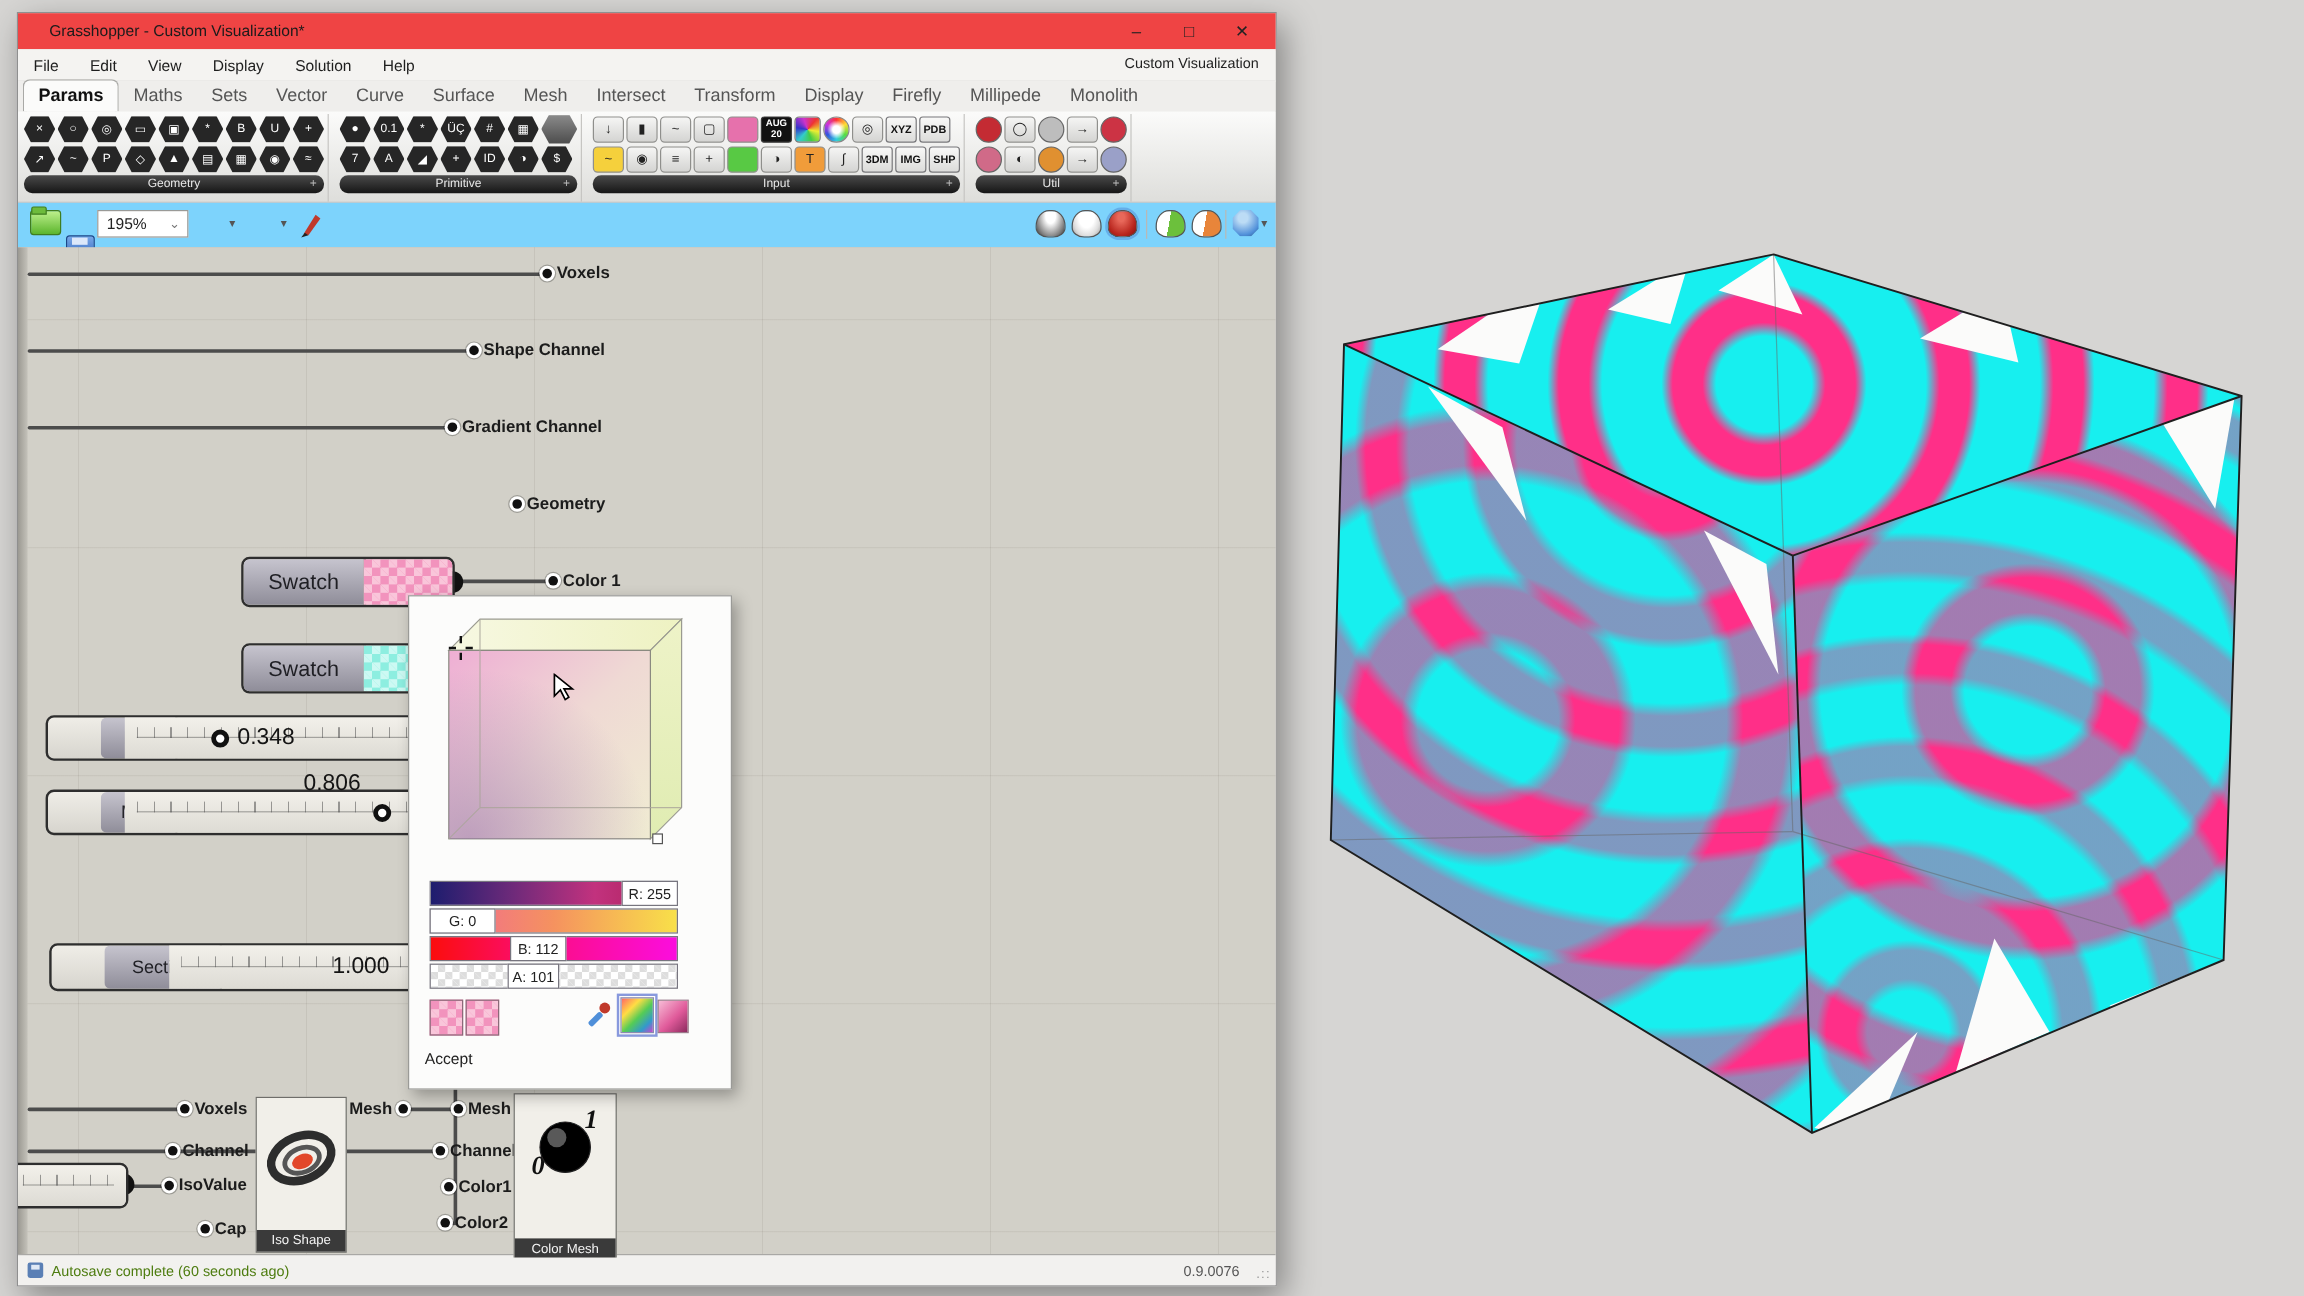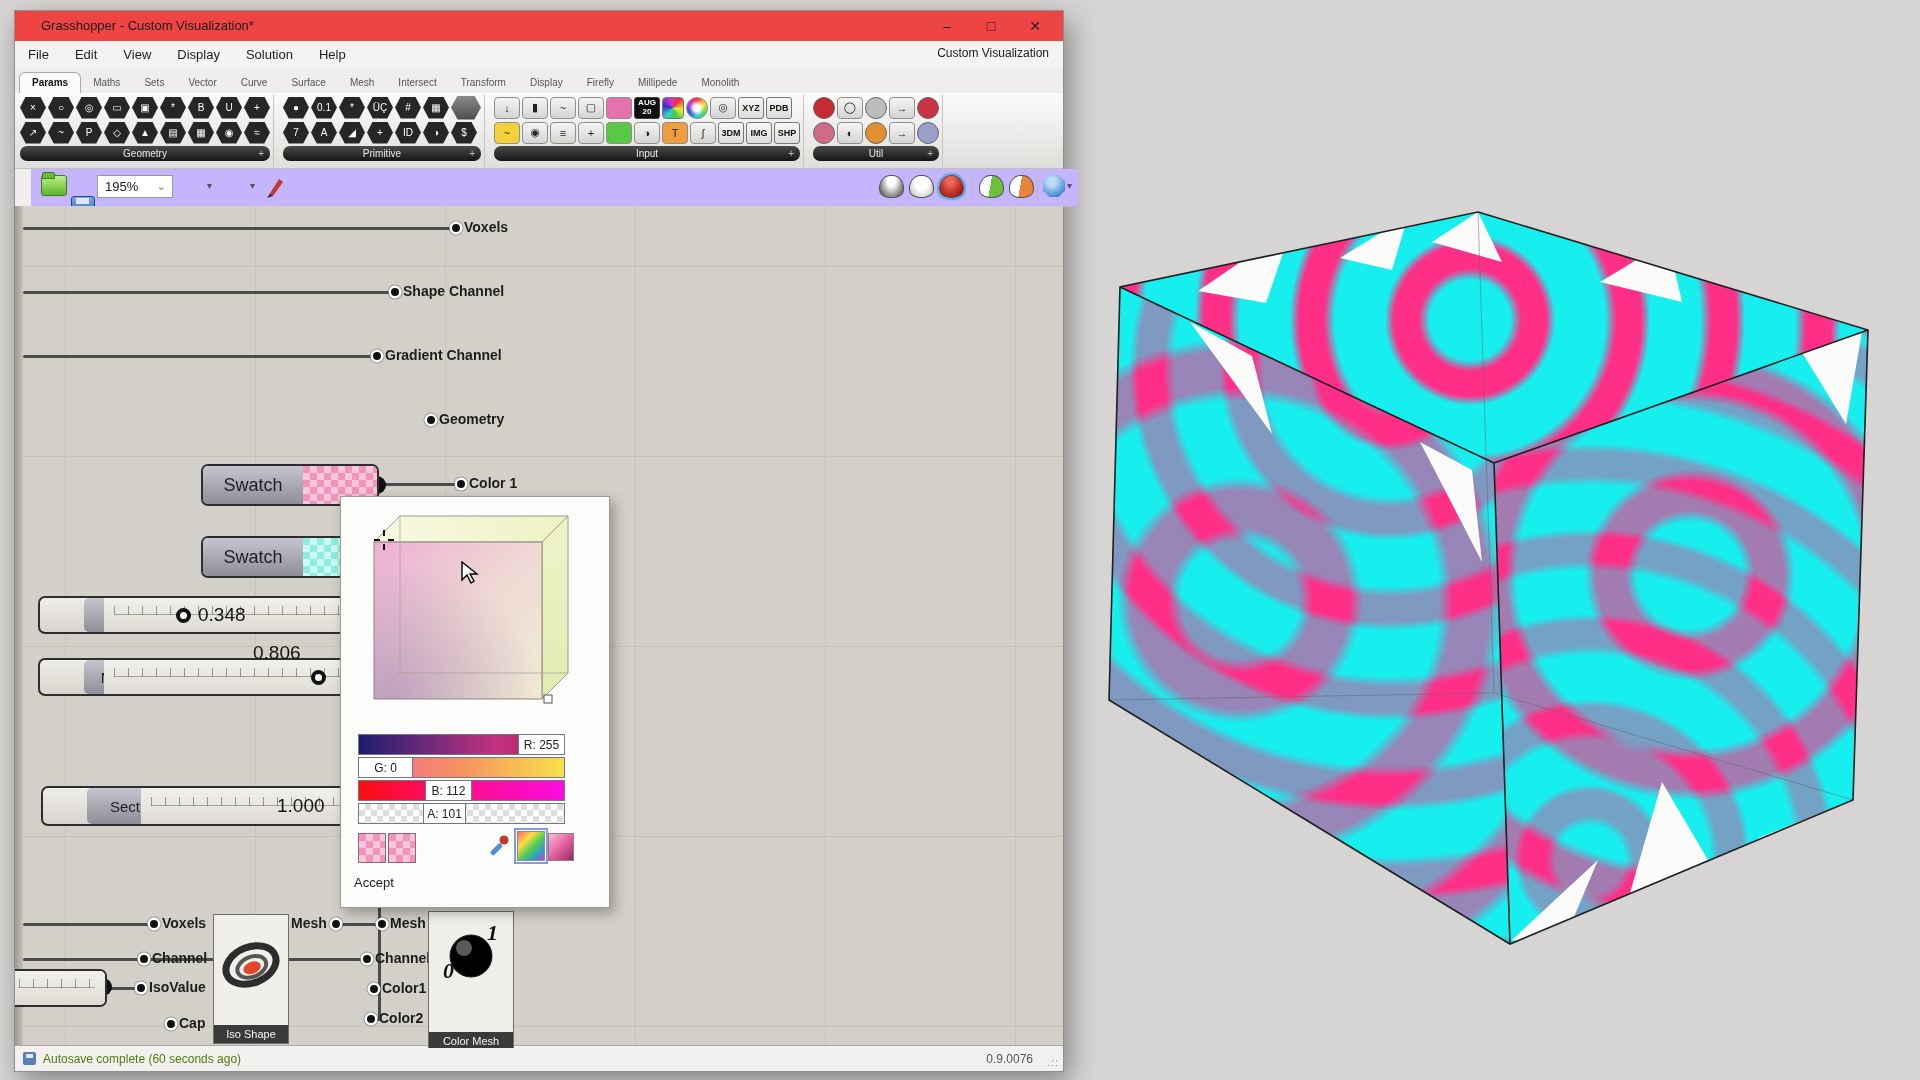--- a/index.html
+++ b/index.html
@@ -11,42 +11,42 @@
   .gh-window{position:absolute;left:14px;top:10px;width:1050px;height:1062px;background:#f0efed;
     border:1px solid #8f8f8f;box-shadow:6px 10px 26px rgba(0,0,0,.38);box-sizing:border-box;}
   .titlebar{position:absolute;left:0;top:0;width:100%;height:30px;background:#ef4444;border-bottom:1px solid #e3e3e3;}
   .title-text{position:absolute;left:26px;top:7px;font-size:13px;color:#1b1b1b;}
   .win-controls{position:absolute;right:6px;top:0;height:30px;display:flex;}
   .win-btn{width:44px;height:30px;display:flex;align-items:center;justify-content:center;font-size:14px;color:#222;}
   .menubar{position:absolute;left:0;top:30px;width:100%;height:26px;background:#f4f3f1;border-bottom:1px solid #dcdbd8;display:flex;align-items:center;}
   .menu-item{padding:0 13px;font-size:13px;color:#1e1e1e;}
   .menu-right{position:absolute;right:14px;top:5px;font-size:12px;color:#222;}
   .tabbar{position:absolute;left:0;top:56px;width:100%;height:26px;background:#efeeec;display:flex;align-items:flex-end;padding-left:4px;box-sizing:border-box;}
-  .tab{padding:4px 12px 5px;font-size:10px;color:#555;margin-top:48px;}
+  .tab{padding:4px 12px 5px;font-size:15px;color:#555;margin-top:48px;}
   .tab.active{background:#fbfbfa;border:1px solid #a9a9a6;border-bottom:none;border-radius:6px 6px 0 0;color:#111;font-weight:bold;}
   .toolbar{position:absolute;left:0;top:82px;width:100%;height:76px;background:linear-gradient(#fbfbfa,#dededb);border-bottom:1px solid #c2c1be;display:flex;gap:6px;padding:2px 2px 0 2px;box-sizing:border-box;}
   .tb-group{display:flex;flex-direction:column;border-right:1px solid #c6c5c2;padding:0 3px;}
   .tb-row{display:flex;gap:2px;height:25px;align-items:center;}
   .tb-label{height:15px;margin-top:1px;background:linear-gradient(#4a4a4a,#161616);border-radius:7px;color:#e8e8e8;
     font-size:10px;display:flex;align-items:center;justify-content:center;position:relative;}
   .tb-label b{font-weight:normal;}
   .tb-label span{position:absolute;right:6px;color:#bbb;}
   .ic{width:26px;height:22px;display:flex;align-items:center;justify-content:center;font-size:11px;color:#fff;box-sizing:border-box;}
   .ic-hex{background:#262626;clip-path:polygon(22% 0,78% 0,100% 50%,78% 100%,22% 100%,0 50%);font-size:10px;}
   .ic-bighex{background:linear-gradient(#8a8a8a,#4c4c4c);clip-path:polygon(22% 0,78% 0,100% 50%,78% 100%,22% 100%,0 50%);width:30px;height:24px;}
   .ic-btn{background:linear-gradient(#f5f5f4,#d4d4d2);border:1px solid #8f8f8c;border-radius:4px;color:#222;}
   .ic-chip{background:linear-gradient(#f8f8f7,#dcdcda);border:1px solid #77777a;border-radius:3px;color:#111;font-weight:bold;font-size:9px;}
   .ic-badge{background:#111;border:1px solid #3c3c3c;border-radius:3px;color:#fff;font-size:8px;line-height:1.05;text-align:center;font-weight:bold;}
   .ic-ball{width:22px;height:22px;border-radius:50%;border:1px solid #666;}
   .ic-wheel{width:22px;height:22px;border-radius:50%;border:1px solid #888;
     background:radial-gradient(circle at 50% 50%,#fff 0 22%,rgba(255,255,255,0) 55%),conic-gradient(#f33,#fd3,#5d4,#3cd,#35d,#c3d,#f33);}
   .ic-gamut{width:22px;height:22px;border:1px solid #777;border-radius:4px;
     background:conic-gradient(from 40deg,#e33,#ee3,#4c4,#3cc,#33c,#c3c,#e33);}
   
-  .canvas-toolbar{position:absolute;left:16px;top:158px;width:100%;height:37px;background:#c4b5fd;border-bottom:1px solid #b7b6b3;}
+  .canvas-toolbar{position:absolute;left:0;top:158px;width:100%;height:37px;background:#7dd3fc;border-bottom:1px solid #b7b6b3;}
   .ct-item{position:absolute;top:6px;}
   .folder-ic{width:24px;height:19px;background:linear-gradient(#bdf08c,#5cb52d);border:1px solid #3f7d1f;border-radius:3px;position:relative;}
   .folder-ic:before{content:"";position:absolute;left:0;top:-4px;width:11px;height:5px;background:#6dbb3c;border:1px solid #3f7d1f;border-radius:2px 2px 0 0;}
   .save-ic{width:22px;height:20px;background:linear-gradient(#79a7e8,#2c62b8);border:1px solid #1d4587;border-radius:3px;position:relative;}
   .save-ic:before{content:"";position:absolute;left:4px;top:1px;width:13px;height:6px;background:#dce8fa;}
   .save-ic:after{content:"";position:absolute;left:5px;bottom:1px;width:11px;height:8px;background:#e8eef8;}
   .zoom-combo{width:76px;height:23px;background:#fff;border:1px solid #9a9a97;display:flex;align-items:center;font-size:13px;color:#222;padding-left:7px;box-sizing:border-box;}
   .zoom-combo i{margin-left:auto;margin-right:6px;font-style:normal;color:#777;font-size:11px;}
   .sel-ic{width:20px;height:20px;position:relative;}
   .sel-ic:before{content:"";position:absolute;inset:0;

